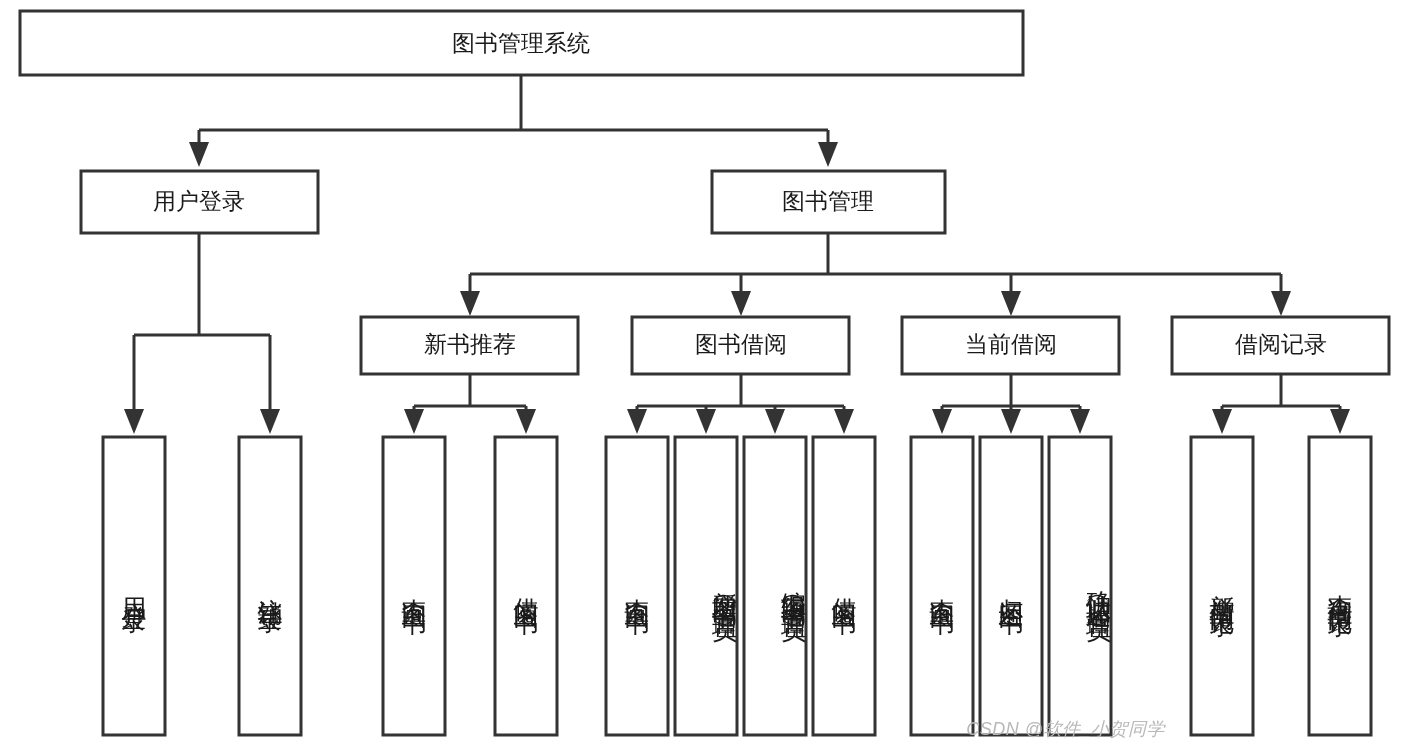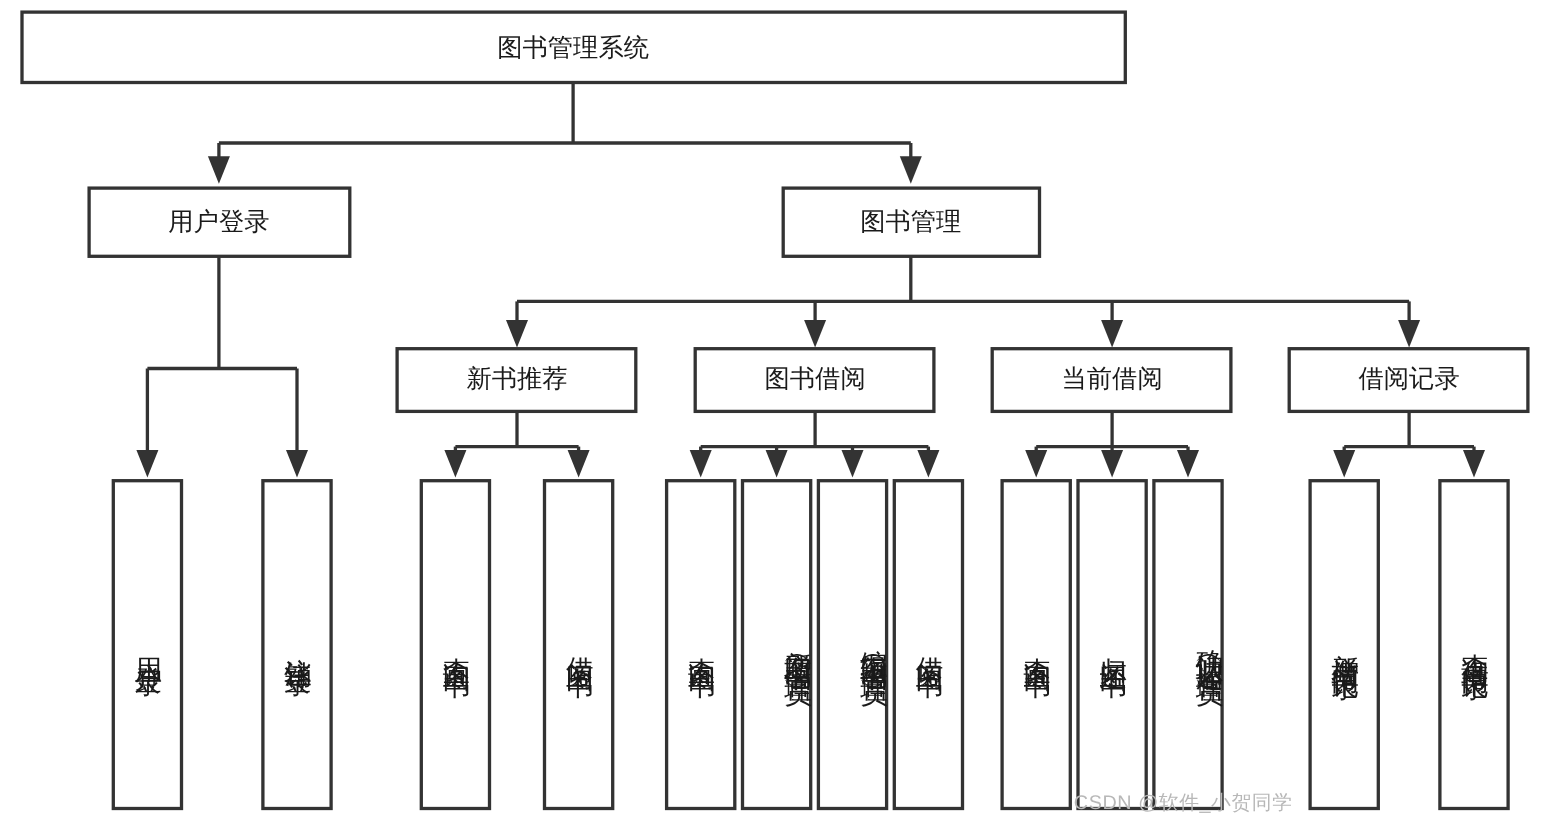--- a/index.html
+++ b/index.html
@@ -61,27 +61,28 @@
     font-size: 25px;
     line-height: 1.0;
     color: #1a1a1a;
     letter-spacing: 4px;
     text-align: center;
     white-space: nowrap;
     pointer-events: none;
   }
   .watermark {
     position: absolute;
-    right: 10px;
+    right: 20px;
     bottom: 6px;
     font-family: "Liberation Sans", "DejaVu Sans", sans-serif;
     font-size: 18px;
     color: #b8b8b8;
     white-space: nowrap;
     letter-spacing: 0.5px;
+    font-style: italic;
   }
 </style>
 </head>
 <body>
 
 <div id="diagram-root">
 
   <svg id="diagram-canvas" viewBox="0 0 1405 747">
 
     <g>

